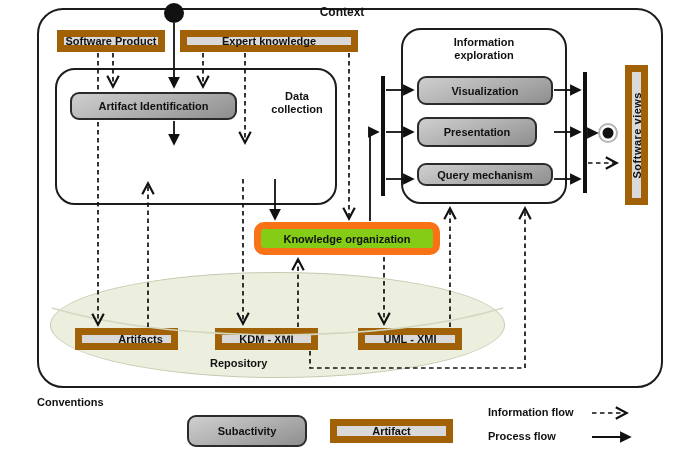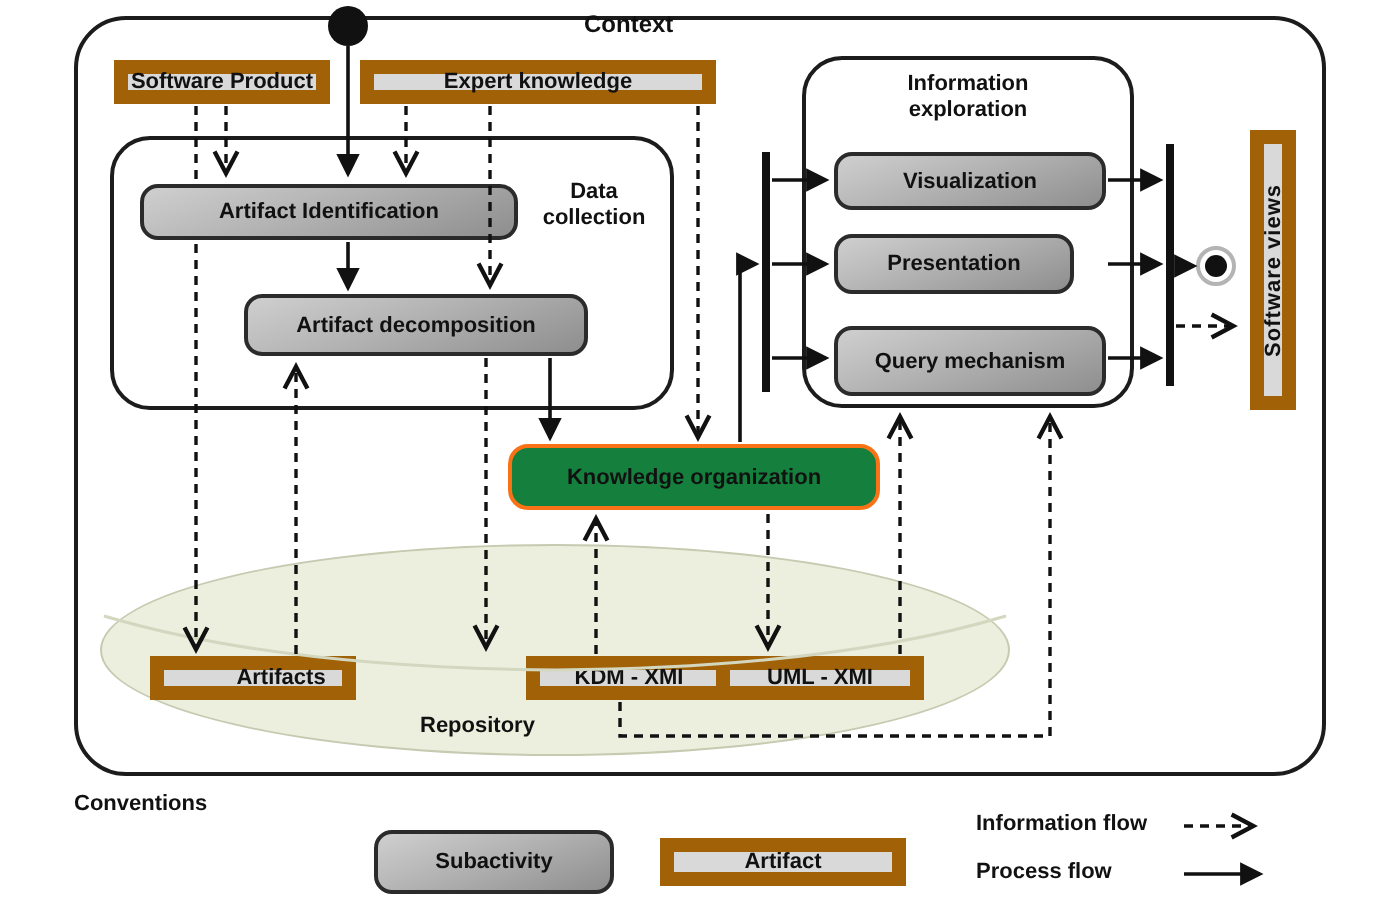--- a/index.html
+++ b/index.html
@@ -21,64 +21,63 @@
   }
   
   .sub-box{
     background:linear-gradient(160deg,#cfcfcf 0%,#b3b3b3 45%,#8e8e8e 100%);
     border:2px solid #2b2b2b;border-radius:9px;
     display:flex;align-items:center;justify-content:center;
     font-weight:bold;font-size:11px;text-align:center;
   }
   
   .act-box{
-    background:#15803d;border:2px solid #f97316;border-radius:10px;
+    background:#84cc16;border:7px solid #f97316;border-radius:10px;
     display:flex;align-items:center;justify-content:center;
     font-weight:bold;font-size:11px;text-align:center;
   }
   .vtext{writing-mode:vertical-rl;transform:rotate(180deg);letter-spacing:.5px;}
   #arrows{position:absolute;left:0;top:0;z-index:30;pointer-events:none;}
   .ellipse{
     background:#edefde;border:1px solid #c6cab0;border-radius:50%;
   }
 </style>
 </head>
 <body>
 
 <div id="stage">
 
   <div class="abs frame" style="left:37px;top:8px;width:626px;height:380px;"></div>
-  <div class="abs lbl" style="left:292px;top:6px;width:100px;text-align:left;font-size:12px;">Context</div>
+  <div class="abs lbl" style="left:292px;top:6px;width:100px;text-align:center;font-size:12px;">Context</div>
 
   <div class="abs ellipse" style="left:50px;top:272px;width:455px;height:106px;z-index:2;"></div>
 
   <div class="abs frame inner" style="left:55px;top:68px;width:282px;height:137px;z-index:3;"></div>
   <div class="abs lbl" style="left:261px;top:90px;width:72px;text-align:center;z-index:4;">Data collection</div>
 
   <div class="abs frame inner" style="left:401px;top:28px;width:166px;height:176px;z-index:3;"></div>
   <div class="abs lbl" style="left:434px;top:36px;width:100px;text-align:center;z-index:4;">Information exploration</div>
 
   <div class="abs artifact-box" style="left:57px;top:30px;width:108px;height:22px;z-index:5;">Software Product</div>
   <div class="abs artifact-box" style="left:180px;top:30px;width:178px;height:22px;z-index:5;">Expert knowledge</div>
 
-  <div class="abs sub-box" style="left:70px;top:92px;width:189px;height:28px;z-index:5;">Artifact Identification</div>
-  <div class="abs sub-box" style="left:122px;top:147px;width:172px;height:31px;z-index:5;">Artifact decomposition</div>
+  <div class="abs sub-box" style="left:70px;top:92px;width:167px;height:28px;z-index:5;">Artifact Identification</div>
 
   <div class="abs sub-box" style="left:417px;top:76px;width:136px;height:29px;z-index:5;">Visualization</div>
   <div class="abs sub-box" style="left:417px;top:117px;width:120px;height:30px;z-index:5;">Presentation</div>
-  <div class="abs sub-box" style="left:417px;top:163px;width:136px;height:35px;z-index:5;">Query mechanism</div>
+  <div class="abs sub-box" style="left:417px;top:163px;width:136px;height:23px;z-index:5;">Query mechanism</div>
 
   <div class="abs act-box" style="left:254px;top:222px;width:186px;height:33px;z-index:5;">Knowledge organization</div>
 
   <div class="abs artifact-box" style="left:625px;top:65px;width:23px;height:140px;z-index:5;">
     <span class="vtext">Software views</span>
   </div>
 
   <div class="abs artifact-box" style="left:75px;top:328px;width:103px;height:22px;z-index:5;padding-left:28px;">Artifacts</div>
-  <div class="abs artifact-box" style="left:215px;top:328px;width:103px;height:22px;z-index:5;margin-left:48px;">KDM - XMI</div>
+  <div class="abs artifact-box" style="left:215px;top:328px;width:103px;height:22px;z-index:5;">KDM - XMI</div>
   <div class="abs artifact-box" style="left:358px;top:328px;width:104px;height:22px;z-index:5;">UML - XMI</div>
   <div class="abs lbl" style="left:210px;top:357px;width:110px;z-index:5;">Repository</div>
 
   <div class="abs lbl" style="left:37px;top:396px;z-index:5;">Conventions</div>
   <div class="abs sub-box" style="left:187px;top:415px;width:120px;height:32px;z-index:5;">Subactivity</div>
   <div class="abs artifact-box" style="left:330px;top:419px;width:123px;height:24px;z-index:5;">Artifact</div>
   <div class="abs lbl" style="left:488px;top:406px;z-index:5;">Information flow</div>
   <div class="abs lbl" style="left:488px;top:430px;z-index:5;">Process flow</div>
 
   <svg id="arrows" width="692" height="452" viewBox="0 0 692 452">

